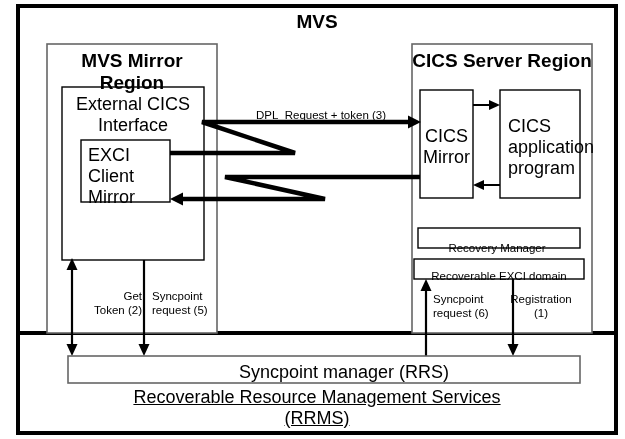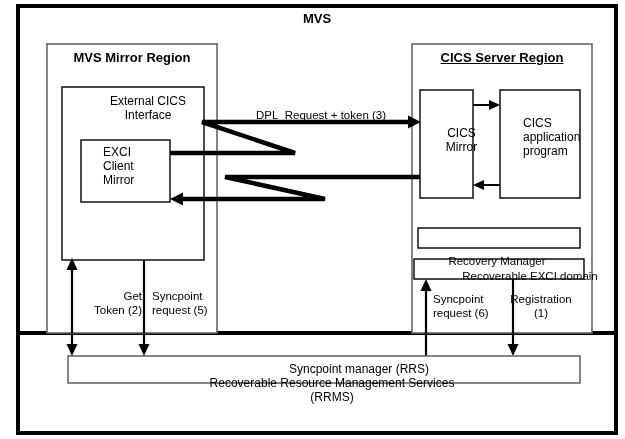--- a/index.html
+++ b/index.html
@@ -24,22 +24,22 @@
   }
   .lbl {
     position: absolute;
     text-align: center;
     color: #000000;
     line-height: 1.18;
     white-space: pre-line;
     font-family: "Liberation Sans", sans-serif;
   }
   .bold { font-weight: bold; }
-  .t13 { font-size: 13px; }
-  .t12 { font-size: 12px; padding-left: 15px; }
+  .t13 { font-size: 19px; }
+  .t12 { font-size: 18px; }
   .t11 { font-size: 11.5px; margin-top: 8px; }
 </style>
 </head>
 <body>
 
 <div id="canvas">
 
   <svg class="layer" viewBox="0 0 625 439" xmlns="http://www.w3.org/2000/svg">
 
     <rect x="18" y="6" width="598" height="427" fill="#ffffff" stroke="#000000" stroke-width="4"></rect>
@@ -95,46 +95,46 @@
 
   <div class="lbl bold t13" style="left:47px; top:50px; width:170px;">MVS Mirror Region</div>
 
   <div class="lbl t12" style="left:62px; top:94px; width:142px;">External CICS
 Interface</div>
 
   <div class="lbl t12" style="left:88px; top:145px; width:70px; text-align:left;">EXCI
 Client
 Mirror</div>
 
-  <div class="lbl bold t13" style="left:412px; top:50px; width:180px;text-decoration:underline;">CICS Server Region</div>
+  <div class="lbl bold t13" style="left:412px; top:50px; width:180px;">CICS Server Region</div>
 
   <div class="lbl t12" style="left:420px; top:126px; width:53px;">CICS
 Mirror</div>
 
   <div class="lbl t12" style="left:508px; top:116px; width:72px; text-align:left;">CICS
 application
 program</div>
 
-  <div class="lbl t11" style="left:418px; top:247px; width:158px;">Recovery Manager</div>
+  <div class="lbl t11" style="left:418px; top:234px; width:158px;">Recovery Manager</div>
 
-  <div class="lbl t11" style="left:414px; top:262px; width:170px;padding-left:31px;">Recoverable EXCI domain</div>
+  <div class="lbl t11" style="left:414px; top:262px; width:170px;">Recoverable EXCI domain</div>
 
   <div class="lbl t11" style="left:226px; top:101px; width:190px;">DPL_Request + token (3)</div>
 
 
   <div class="lbl t11" style="left:80px; top:282px; width:62px; text-align:right;">Get
 Token (2)</div>
 
   <div class="lbl t11" style="left:152px; top:282px; width:64px; text-align:left;">Syncpoint
 request (5)</div>
 
   <div class="lbl t11" style="left:433px; top:285px; width:66px; text-align:left;">Syncpoint
 request (6)</div>
 
   <div class="lbl t11" style="left:505px; top:285px; width:72px;">Registration
 (1)</div>
 
   <div class="lbl t12" style="left:68px; top:362px; width:552px;">Syncpoint manager (RRS)</div>
 
-  <div class="lbl t12" style="left:18px; top:376px; width:598px;">Recoverable Resource Management Services
+  <div class="lbl t12" style="left:18px; top:387px; width:598px;text-decoration:underline;">Recoverable Resource Management Services
 (RRMS)</div>
 
 </div>
 
 </body></html>

